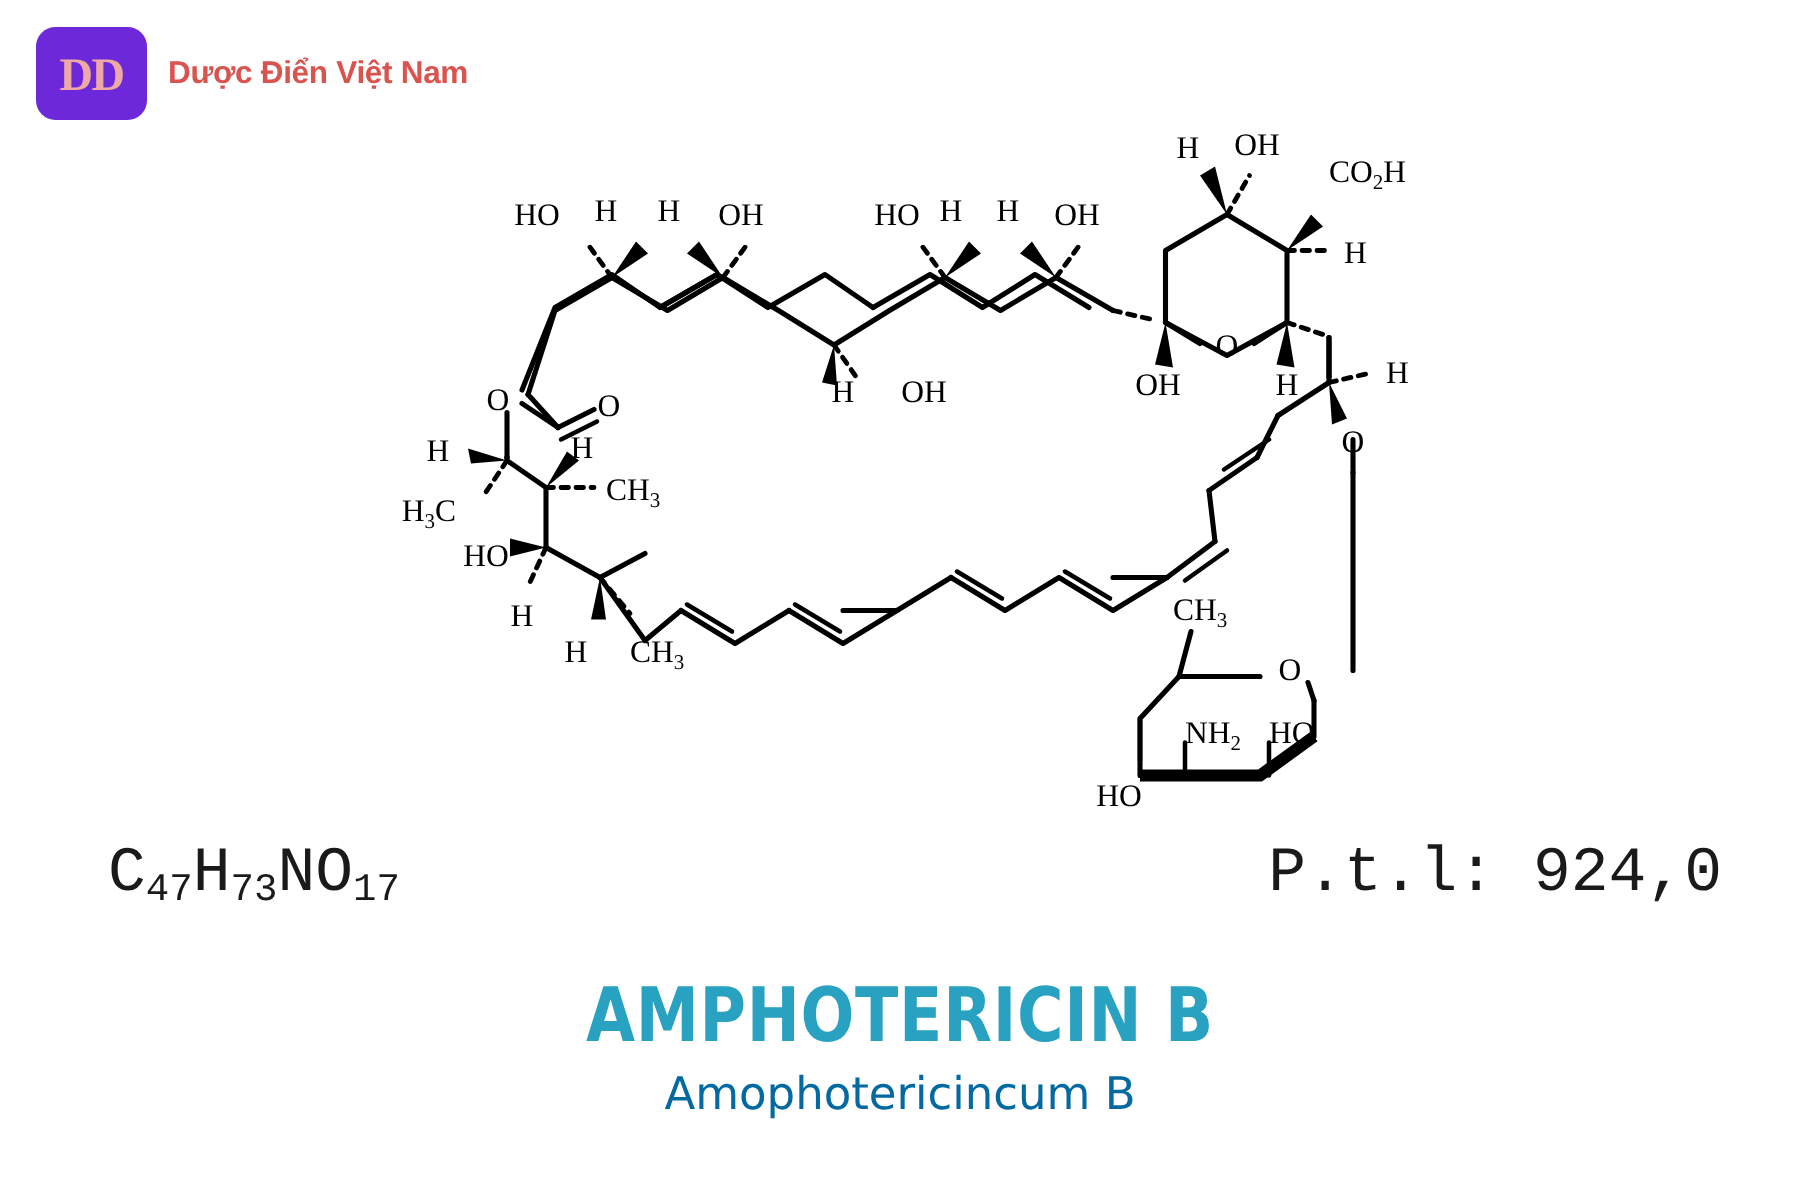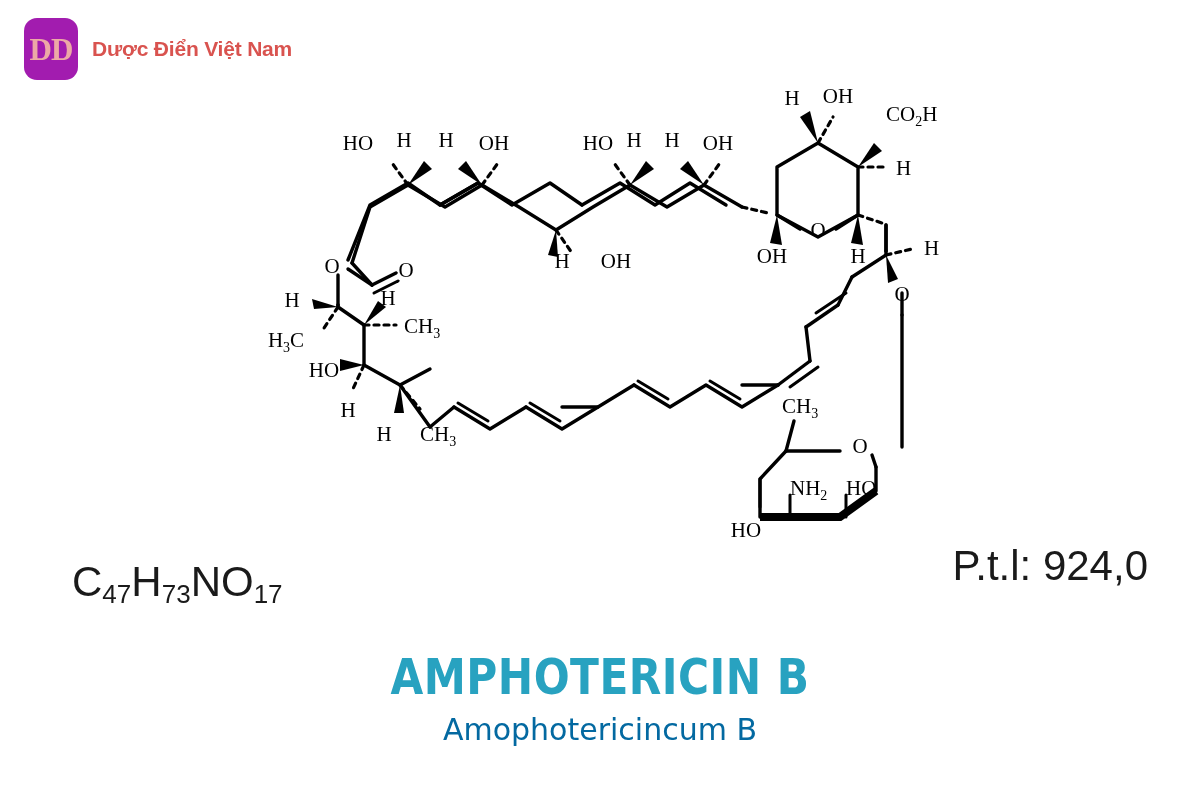--- a/index.html
+++ b/index.html
@@ -18,24 +18,24 @@
   
   #brand {
     position: absolute;
     left: 24px;
     top: 18px;
     display: flex;
     align-items: center;
     gap: 14px;
   }
   #brand-logo {
-    width: 54px;
+    width: 74px;
     height: 62px;
     border-radius: 13px;
-    background: #a21caf;
+    background: #6d28d9;
     display: flex;
     align-items: center;
     justify-content: center;
     position: relative;
   }
   #brand-logo .dd {
     font-family: "Liberation Serif", serif;
     font-weight: bold;
     font-size: 31px;
     color: #eca9a6;
@@ -63,31 +63,31 @@
     left: 0;
     top: 55px;
     width: 1200px;
     height: 500px;
   }
   #structure svg { display: block; }
 
   
   .formula {
     position: absolute;
-    font-family: Liberation Sans, sans-serif;
+    font-family: Liberation Mono, monospace;
     font-size: 42px;
     color: #1a1a1a;
     white-space: nowrap;
   }
   .formula sub {
     font-size: 0.62em;
     vertical-align: -0.28em;
   }
   #formula-left { left: 72px; top: 558px; }
-  #formula-right { right: 52px; top: 542px; margin-left: 32px; }
+  #formula-right { right: 52px; top: 558px; margin-left: 32px; }
 
   
   #main-title {
     position: absolute;
     left: 0; right: 0;
     top: 648px;
     text-align: center;
     color: #28a2c0;
     font-size: 50px;
     font-weight: bold;

